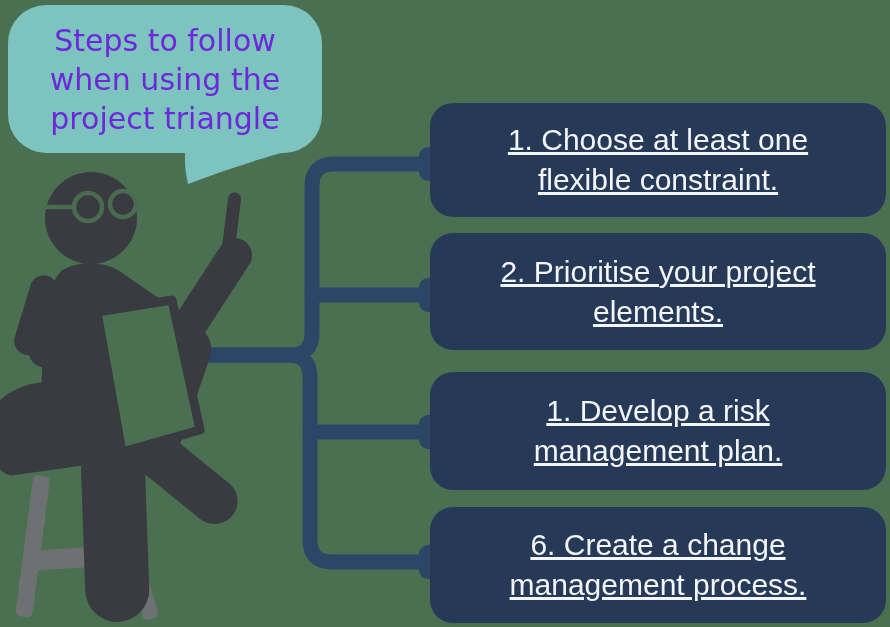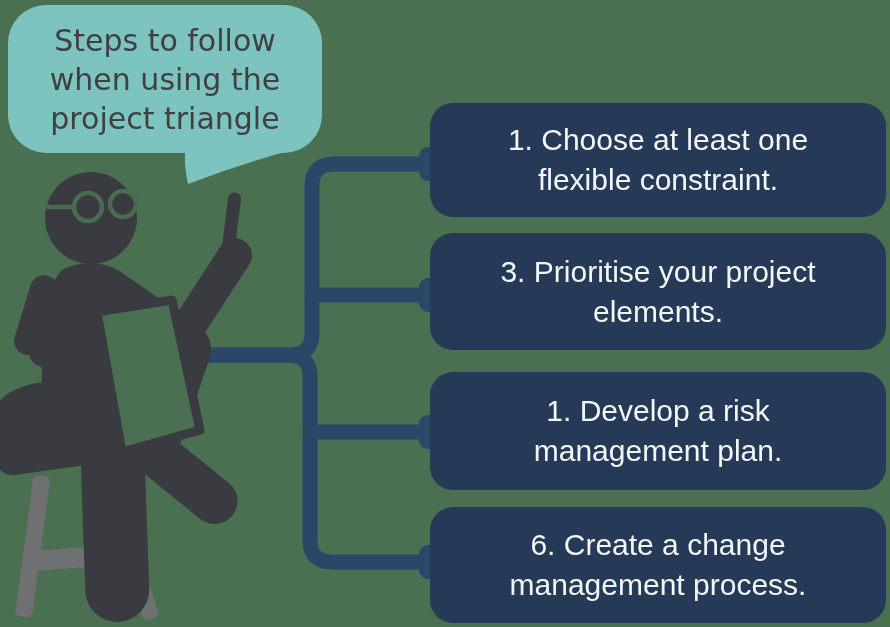--- a/index.html
+++ b/index.html
@@ -23,41 +23,42 @@
     background: #7dc4c1;
     border-radius: 38px;
     display: flex;
     align-items: center;
     justify-content: center;
   }
   .bubble-text {
     font-family: "DejaVu Sans", sans-serif;
     font-size: 30px;
     line-height: 39px;
-    color: #404040;
+    color: #6d28d9;
     text-align: center;
     white-space: pre-line;
   }
   .step-box {
     position: absolute;
     left: 430px;
     width: 456px;
     background: #263a57;
     border-radius: 23px;
     display: flex;
     align-items: center;
     justify-content: center;
   }
   .box-label {
     font-family: "Liberation Sans", sans-serif;
     font-size: 30px;
     line-height: 40px;
     color: #f3f6f9;
     text-align: center;
     white-space: pre-line;
+    text-decoration: underline;
   }
   .box-1 { top: 103px; height: 114px; }
   .box-2 { top: 233px; height: 117px; }
   .box-3 { top: 372px; height: 118px; }
   .box-4 { top: 507px; height: 116px; }
 </style>
 </head>
 <body>
 
 <div class="stage">
@@ -112,21 +113,21 @@
     <div class="bubble-text">Steps to follow
 when using the
 project triangle</div>
   </div>
 
   <div class="step-box box-1">
     <div class="box-label">1. Choose at least one
 flexible constraint.</div>
   </div>
   <div class="step-box box-2">
-    <div class="box-label">3. Prioritise your project
+    <div class="box-label">2. Prioritise your project
 elements.</div>
   </div>
   <div class="step-box box-3">
     <div class="box-label">1. Develop a risk
 management plan.</div>
   </div>
   <div class="step-box box-4">
     <div class="box-label">6. Create a change
 management process.</div>
   </div>

